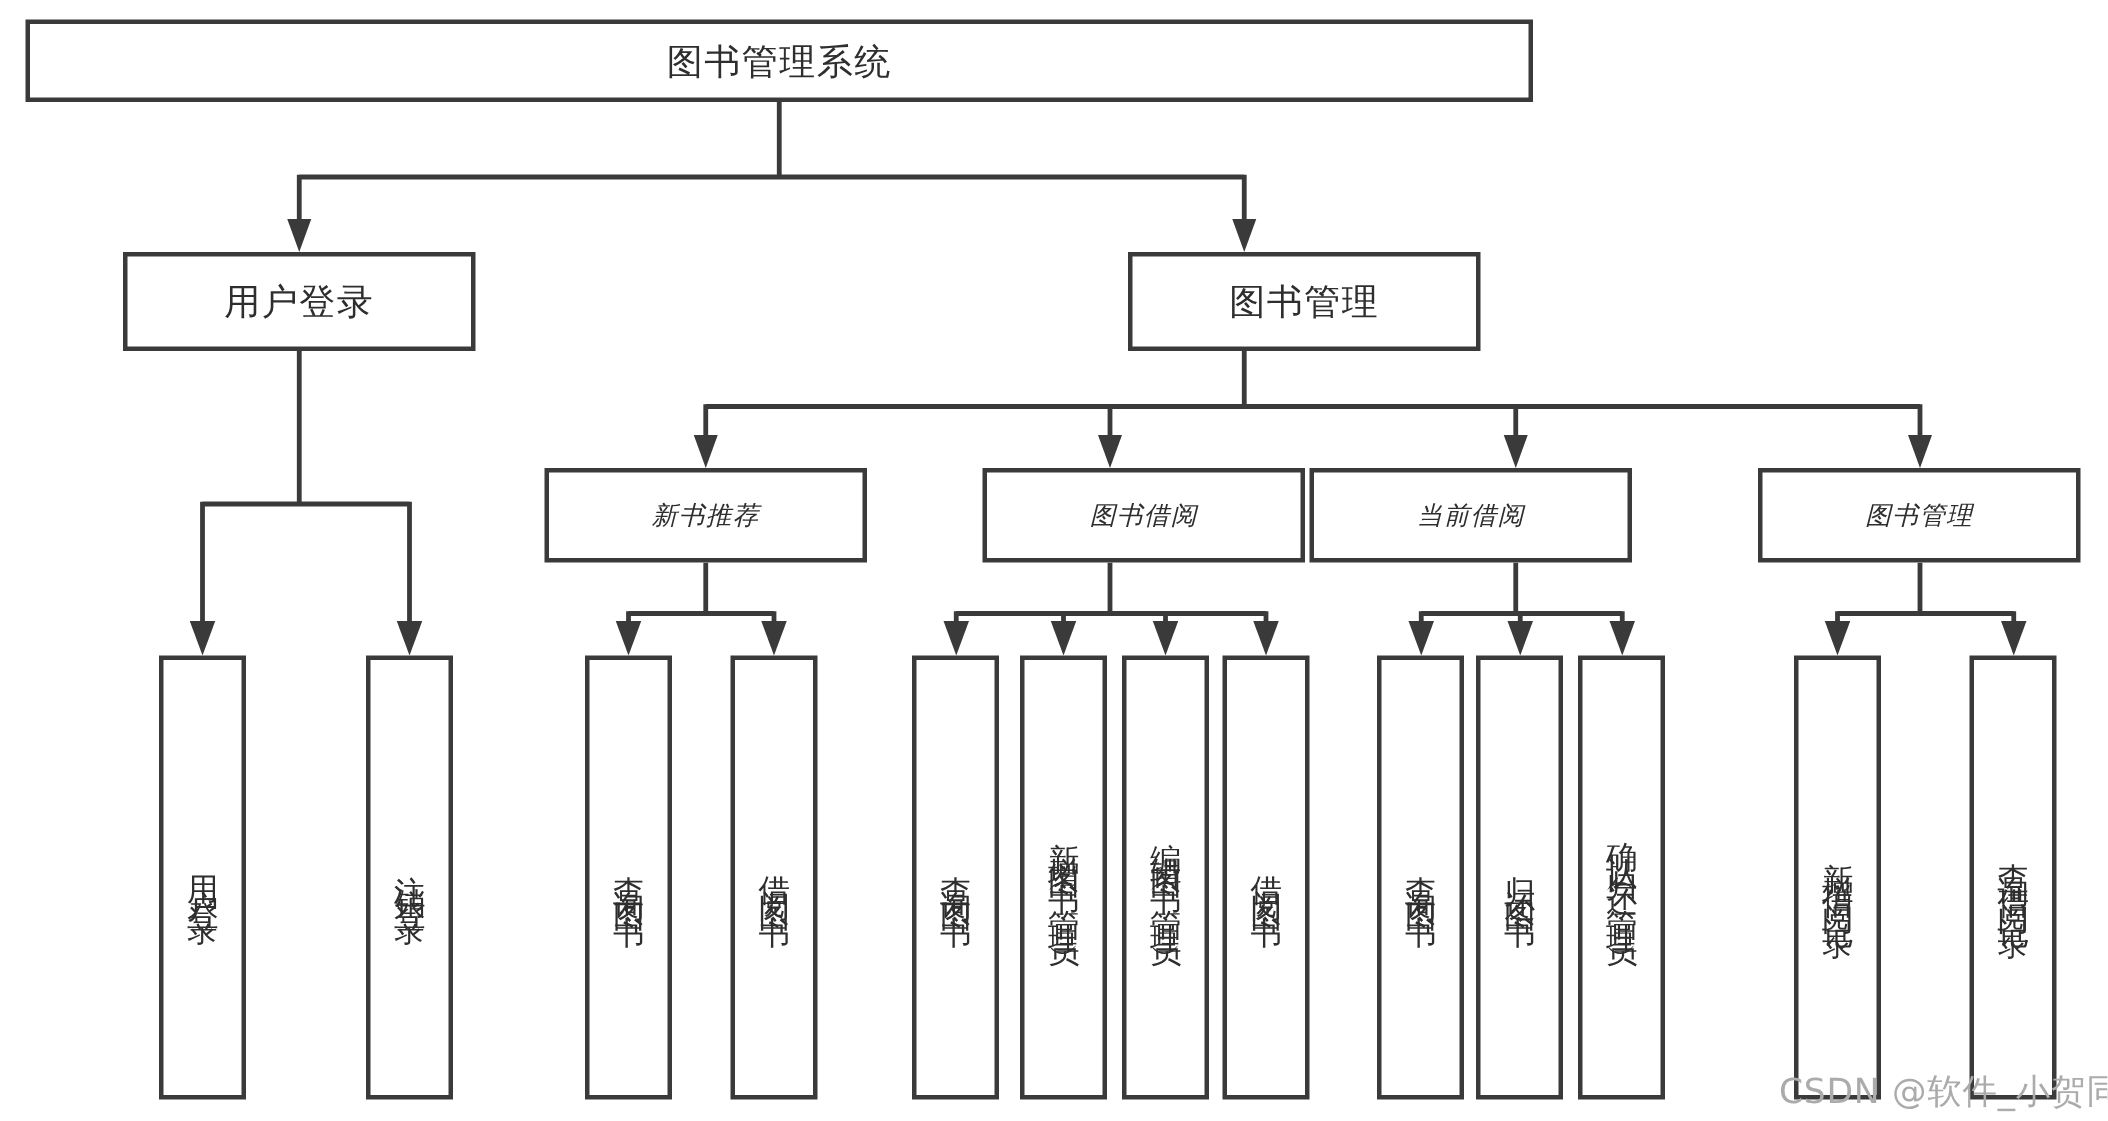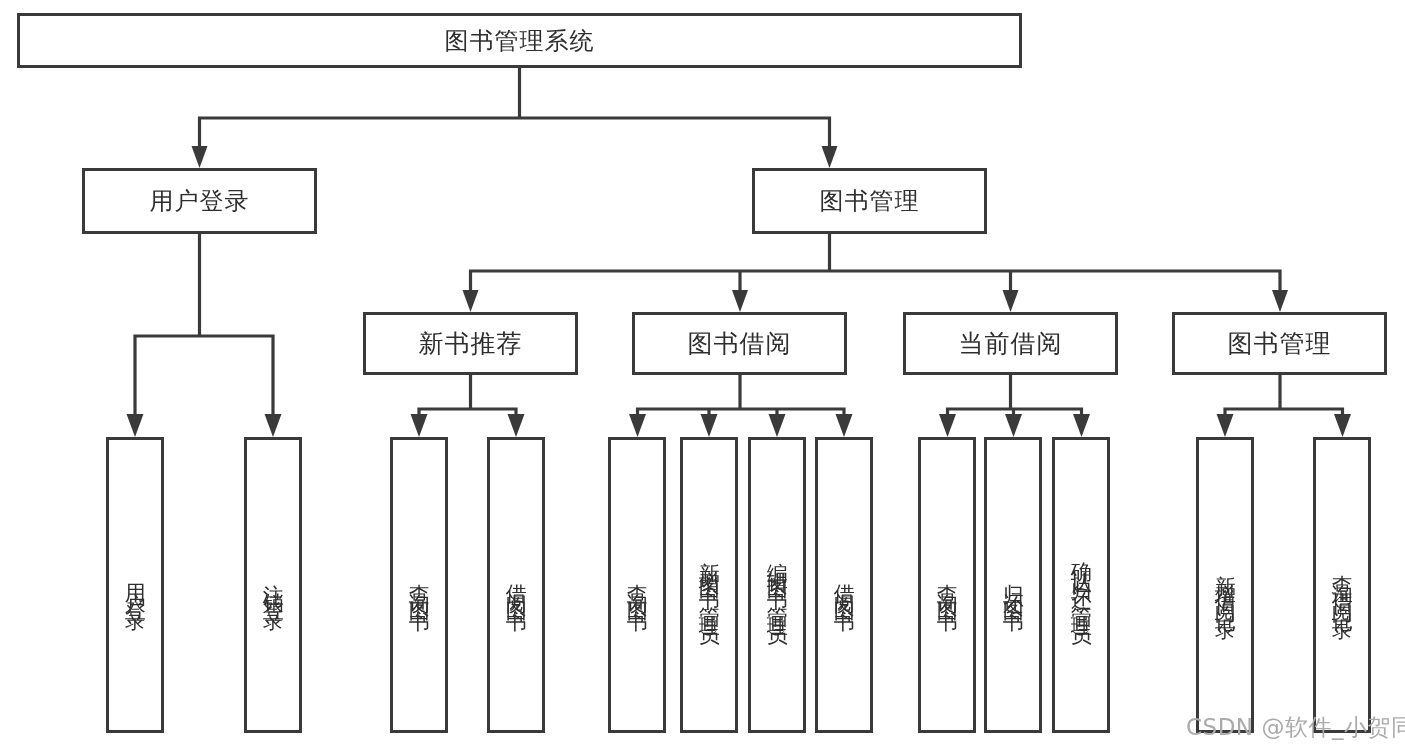--- a/index.html
+++ b/index.html
@@ -15,26 +15,26 @@
     position:absolute; box-sizing:border-box; background:#ffffff;
     border:3px solid var(--line); color:var(--text);
     display:flex; align-items:center; justify-content:center;
     text-align:center;
   }
   .root  { left:17px;  top:13px;  width:1005px; height:55px; }
   .l2a   { left:82px;  top:168px; width:235px;  height:66px; }
   .l2b   { left:752px; top:168px; width:235px;  height:66px; }
   .l3    { top:312px; width:215px; height:63px; }
   .l3a   { left:363px;  }
-  .l3b   { left:632px;  }
-  .l3c   { left:903px;  }
+  .l3b   { left:655px;  }
+  .l3c   { left:873px;  }
   .l3d   { left:1172px; }
   .leaf  { top:437px; width:58px; height:296px; }
   .h-label  { font-size:24px; letter-spacing:1px; white-space:nowrap; }
-  .l3 .h-label { font-size:25px; }
+  .l3 .h-label { font-size:17px;font-style:italic; }
   .v-label {
     writing-mode:vertical-rl; text-orientation:mixed;
     font-size:21px; letter-spacing:9px; line-height:1.25; white-space:nowrap;
   }
   .watermark {
     position:absolute; left:1186px; top:712px; font-size:23px;
     color:var(--wm); letter-spacing:0.5px; white-space:nowrap; z-index:5;
   }
 </style>
 </head>

